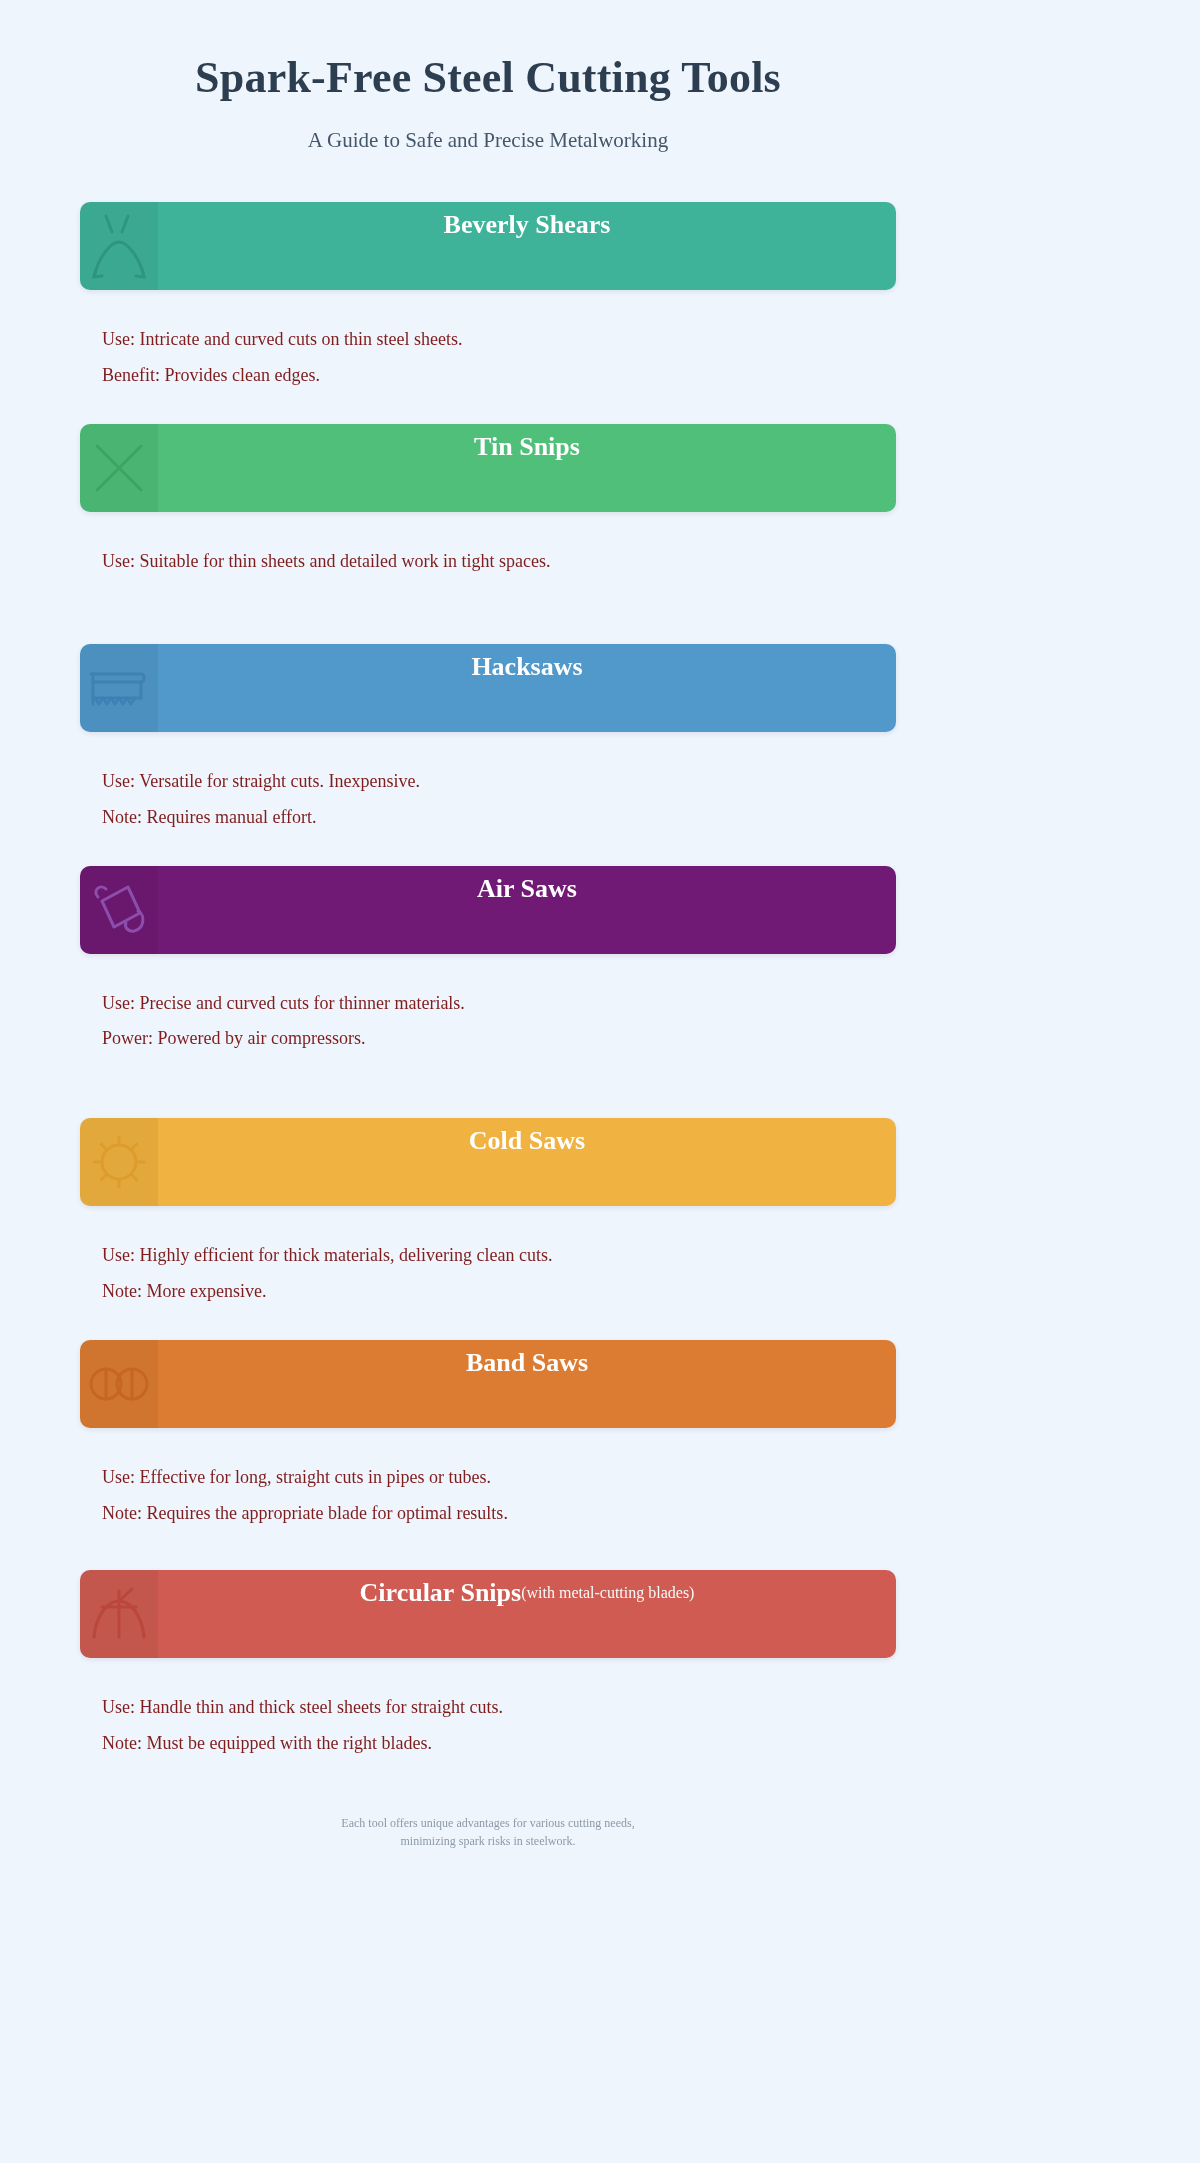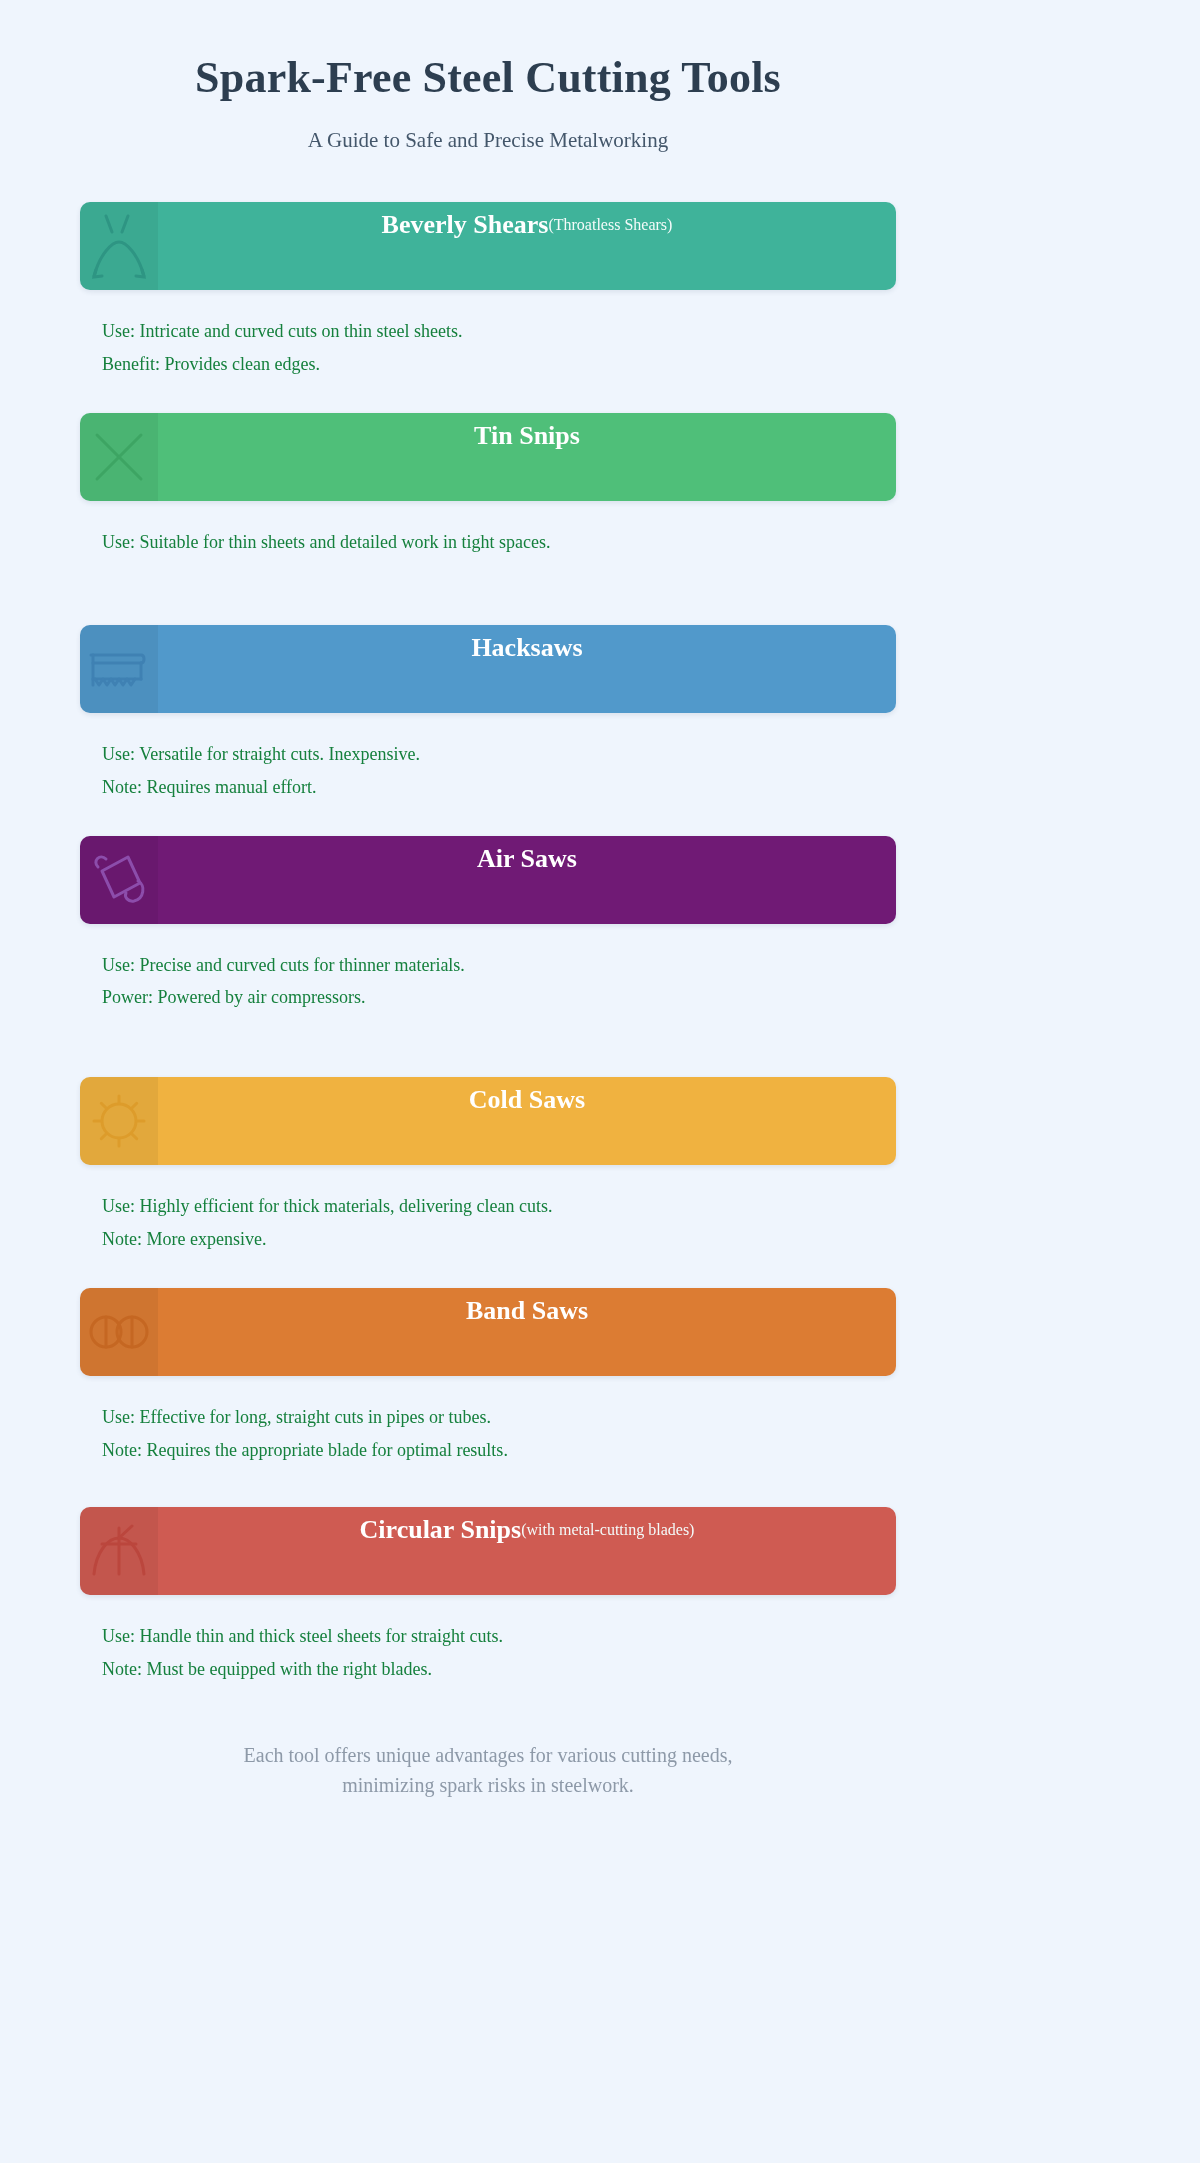--- a/index.html
+++ b/index.html
@@ -91,40 +91,40 @@
     color: #f4fbfa;
     margin-top: 5px;
     line-height: 1.2;
   }
   .card-sub:empty { display: none; }
   
   .tool-desc {
     padding: 28px 0 22px 22px;
   }
   .tool-desc p {
-    margin: 0 0 5px 0;
+    margin: 8px 0 5px 0;
     font-family: "Liberation Serif", "DejaVu Serif", serif;
     font-size: 18px;
-    color: #15803d;
+    color: #7f1d1d;
     line-height: 1.55;
   }
   .tool-desc p:last-child { margin-bottom: 0; }
   
   .gap-lg { padding-bottom: 56px; }
   .gap-md { padding-bottom: 30px; }
   
   .footer {
     margin-top: 34px;
     text-align: center;
     padding: 0 200px 60px 200px;
   }
   .footer p {
     margin: 0;
     font-family: "Liberation Serif", "DejaVu Serif", serif;
-    font-size: 20px;
+    font-size: 12px;
     color: #8d99a8;
     line-height: 1.5;
   }
 </style>
 </head>
 <body>
 
 <div class="page">
 
   <div class="header">
@@ -140,21 +140,20 @@
           <svg width="62" height="72" viewBox="0 0 62 72" fill="none" stroke="#2e9583" stroke-width="3" stroke-linecap="round">
             <path d="M18 6 L24 22"></path>
             <path d="M40 6 L34 22"></path>
             <path d="M6 66 C12 44, 24 32, 31 32 C38 32, 50 44, 56 66"></path>
             <path d="M8 60 L6 67 L14 66"></path>
             <path d="M54 60 L56 67 L48 66"></path>
           </svg>
         </div>
         <div class="card-text">
           <div class="card-title">Beverly Shears</div>
-          <div class="card-sub">(Throatless Shears)</div>
         </div>
       </div>
       <div class="tool-desc">
         <p>Use: Intricate and curved cuts on thin steel sheets.</p>
         <p>Benefit: Provides clean edges.</p>
       </div>
     </div>
 
     <div class="tool-block">
       <div class="tool-card" style="background:#4fbf79;">

